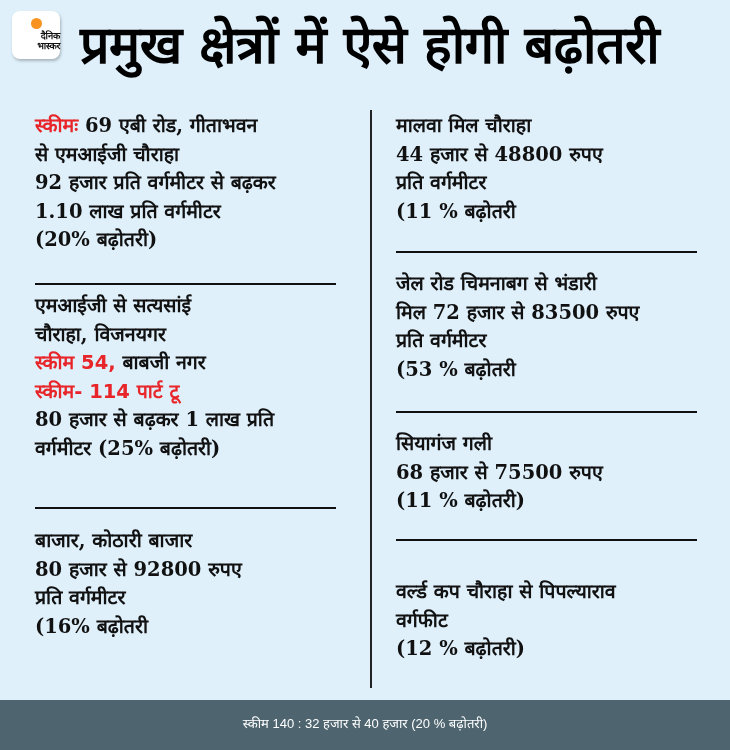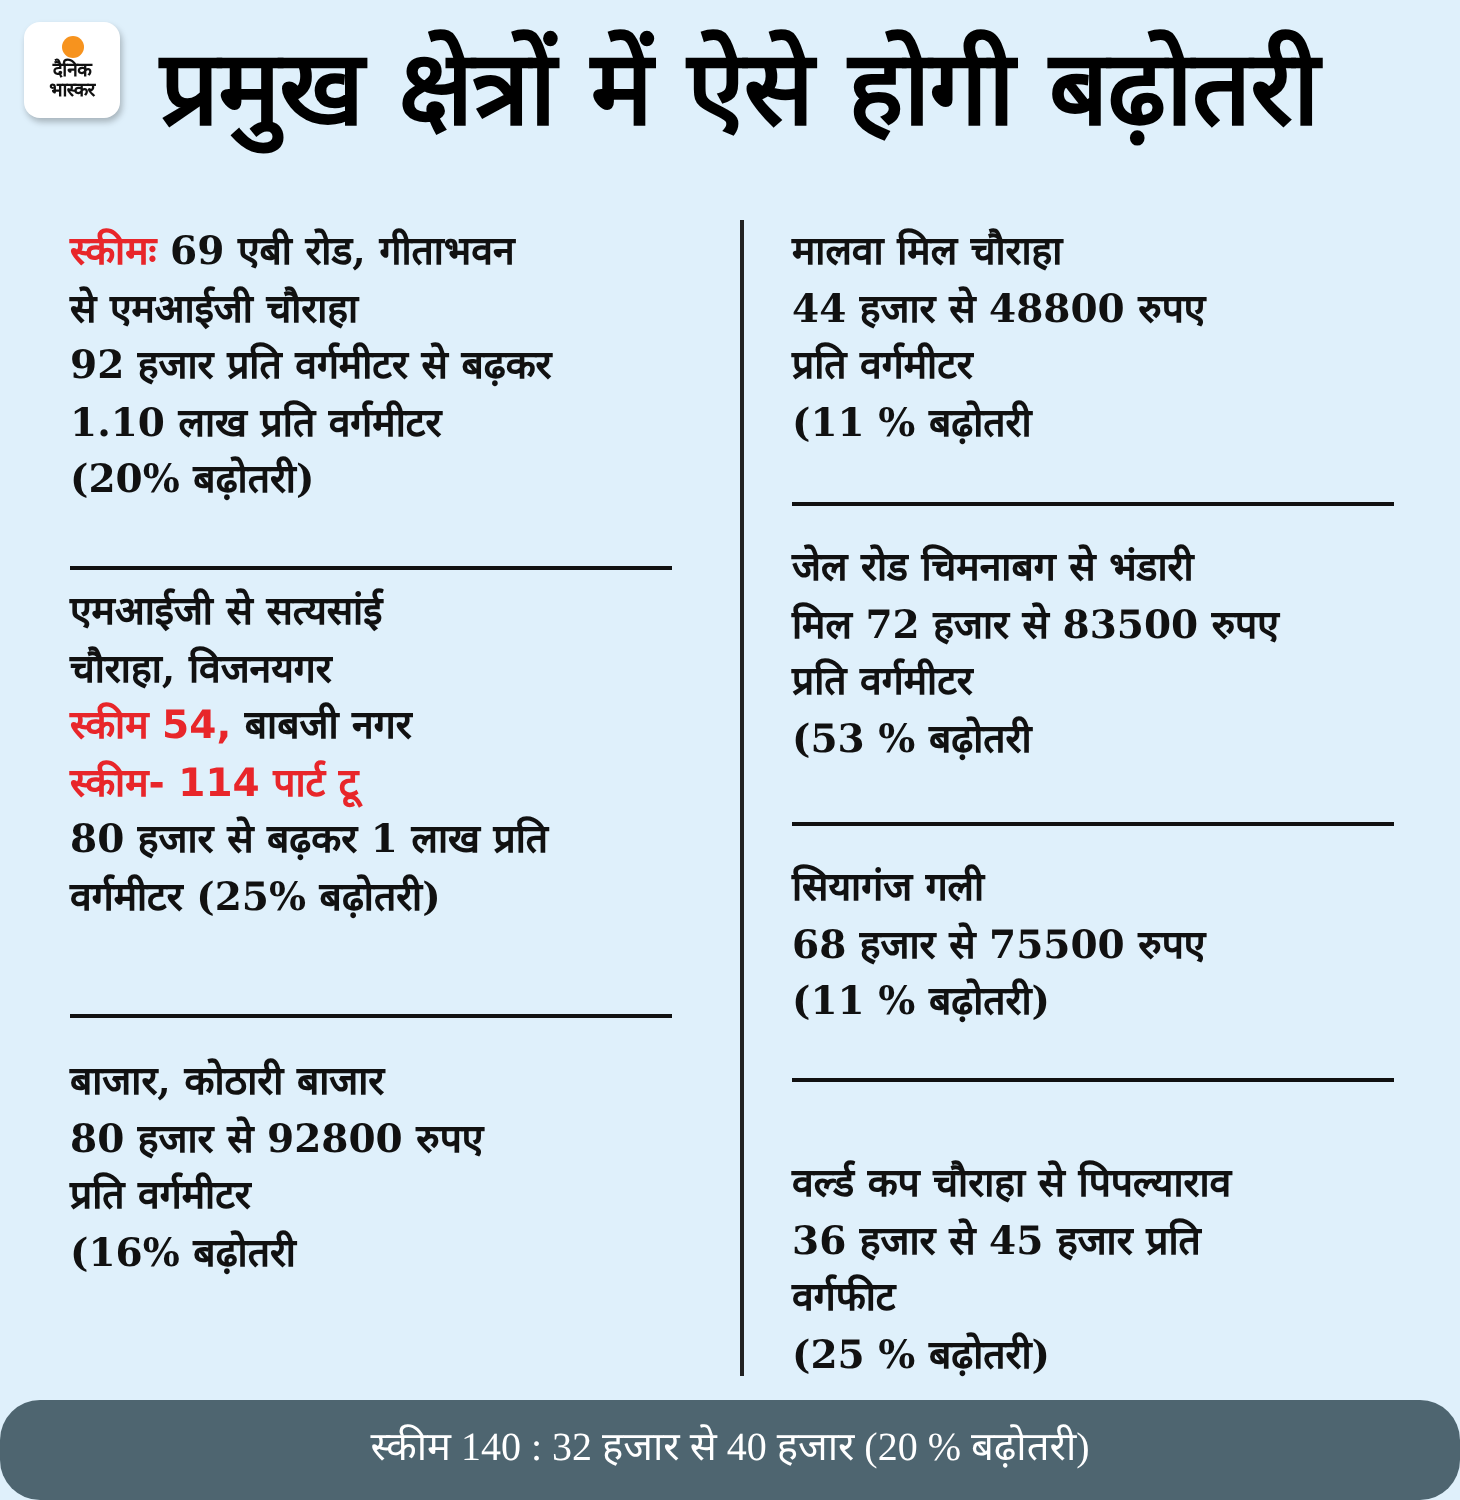--- a/index.html
+++ b/index.html
@@ -8,21 +8,21 @@
     background: #dff0fb;
     font-family: "DejaVu Serif", "Liberation Serif", serif;
     color: #111;
     position: relative;
   }
   .header { position: absolute; left: 0; top: 0; width: 730px; height: 95px; }
   .logo {
     position: absolute; left: 12px; top: 11px; width: 48px; height: 48px;
     background: #ffffff; border-radius: 8px;
     box-shadow: 1px 2px 3px rgba(0,0,0,0.25);
-    text-align: center;
+    text-align: right;
   }
   .logo-dot { width: 11px; height: 11px; border-radius: 50%; background: #f7931e; margin: 7px auto 2px; }
   .logo-text { font-family: "DejaVu Sans", sans-serif; font-weight: bold; font-size: 9.5px; line-height: 10px; color: #111; letter-spacing: -0.3px; }
   .title {
     position: absolute; left: 80px; top: 18px;
     font-family: "DejaVu Sans", sans-serif; font-weight: bold;
     font-size: 52px; line-height: 54px; color: #000; letter-spacing: -0.5px;
     white-space: nowrap;
   }
   .vdivider { position: absolute; left: 370px; top: 110px; width: 1.5px; height: 578px; background: #222; }
@@ -32,22 +32,22 @@
   .block { position: absolute; left: 0; width: 320px; }
   .line {
     font-family: "DejaVu Serif", serif; font-weight: bold;
     font-size: 19.5px; line-height: 28.5px; white-space: nowrap; color: #111;
   }
   .red { color: #e8262a; font-family: "DejaVu Sans", sans-serif; }
   .hr { position: absolute; height: 1.5px; background: #111; width: 301px; }
   .footer {
     position: absolute; left: 0; top: 700px; width: 730px; height: 50px;
     background: #4e6570; color: #ffffff;
-    text-align: center; font-family: Liberation Serif, serif;
-    font-size: 20px; line-height: 48px; white-space: nowrap; border-radius: 20px;
+    text-align: center; font-family: Liberation Sans, sans-serif;
+    font-size: 13px; line-height: 48px; white-space: nowrap;
   }
 </style>
 </head>
 <body>
 
 <div class="header">
   <div class="logo">
     <div class="logo-dot"></div>
     <div class="logo-text">दैनिक</div>
     <div class="logo-text">भास्कर</div>
@@ -99,21 +99,20 @@
     </div>
   <div class="hr" style="top:411px"></div>
   <div class="block" style="top:430px">
       <div class="line"><span>सियागंज गली</span></div>
       <div class="line"><span>68 हजार से 75500 रुपए</span></div>
       <div class="line"><span>(11 % बढ़ोतरी)</span></div>
     </div>
   <div class="hr" style="top:539px"></div>
   <div class="block" style="top:578px">
       <div class="line"><span>वर्ल्ड कप चौराहा से पिपल्याराव</span></div>
-      <div class="line"><span>36 हजार से 45 हजार प्रति</span></div>
       <div class="line"><span>वर्गफीट</span></div>
-      <div class="line"><span>(25 % बढ़ोतरी)</span></div>
+      <div class="line"><span>(12 % बढ़ोतरी)</span></div>
     </div>
 </div>
 
 <div class="footer">
   <span>स्कीम 140 : 32 हजार से 40 हजार (20 % बढ़ोतरी)</span>
 </div>
 
 </body></html>

